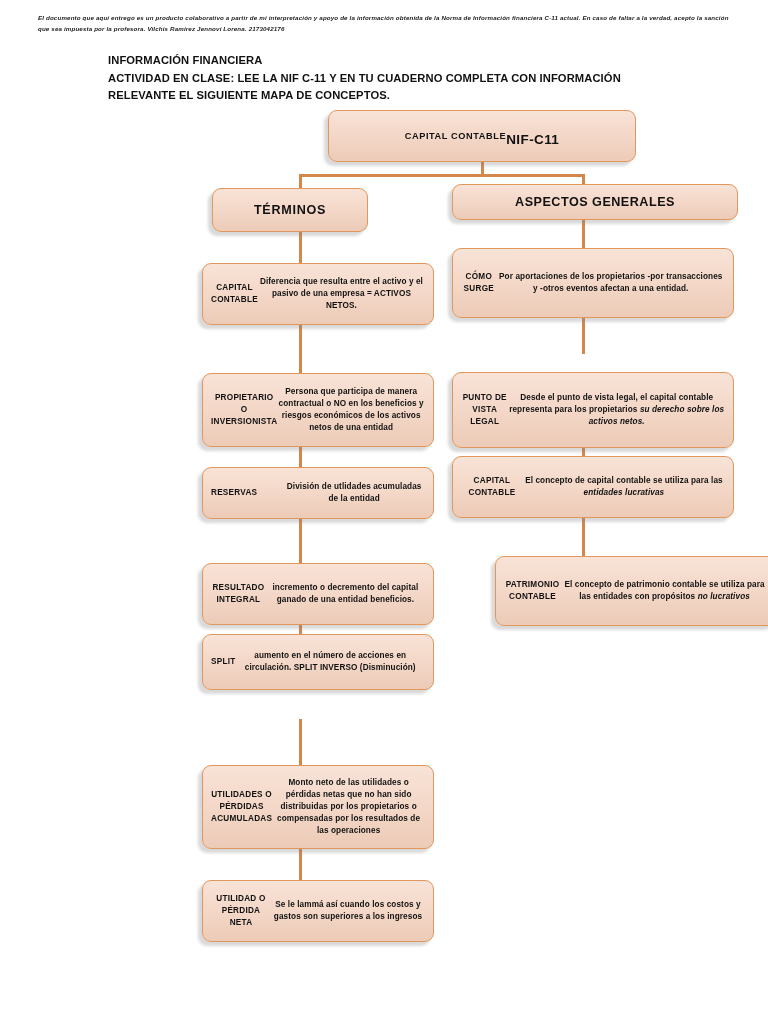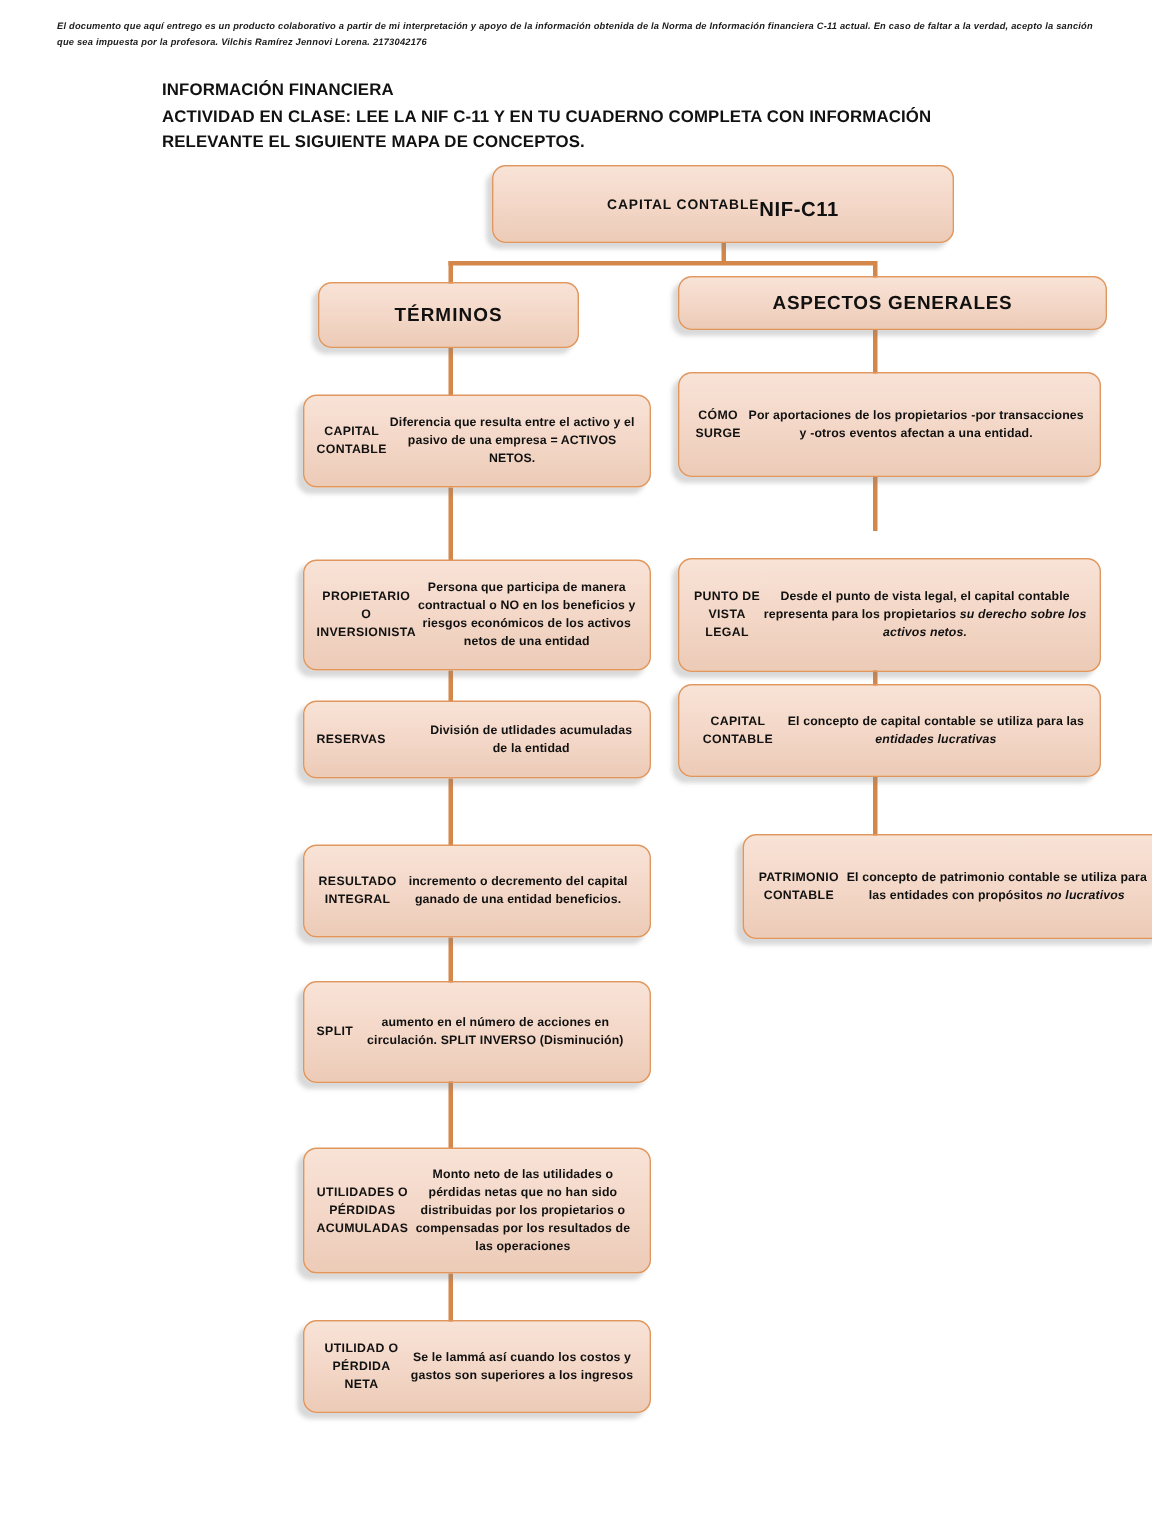--- a/index.html
+++ b/index.html
@@ -76,32 +76,32 @@
 
   
   #node-root { left: 328px; top: 110px; width: 308px; height: 52px; }
   #node-root .hd { font-size: 9.2px; letter-spacing: 0.6px; }
   #node-root .big {
     font-weight: bold; font-size: 13.5px; letter-spacing: 0.4px;
     margin-top: 7px;
   }
 
   
-  #node-terminos { left: 212px; top: 188px; width: 174px; height: 44px; }
+  #node-terminos { left: 212px; top: 188px; width: 156px; height: 44px; }
   #node-terminos .hd { font-size: 12.6px; letter-spacing: 0.7px; }
   #node-aspectos { left: 452px; top: 184px; width: 286px; height: 36px; }
   #node-aspectos .hd { font-size: 12.6px; letter-spacing: 0.5px; }
 
   
   .colL { left: 202px; width: 232px; }
   #n-l1 { top: 263px; height: 62px; }
   #n-l2 { top: 373px; height: 74px; }
   #n-l3 { top: 467px; height: 52px; gap: 26px; }
   #n-l4 { top: 563px; height: 62px; justify-content: space-between; }
-  #n-l5 { top: 654px; height: 68px; }
+  #n-l5 { top: 634px; height: 56px; }
   #n-l6 { top: 765px; height: 84px; }
   #n-l7 { top: 880px; height: 62px; }
 
   
   .colR { left: 452px; width: 282px; }
   #n-r1 { top: 248px; height: 70px; }
   #n-r2 { top: 352px; height: 76px; margin-top: 20px; }
   #n-r3 { top: 456px; height: 62px; }
   #n-r4 { top: 556px; height: 70px; margin-left: 43px; }
 

